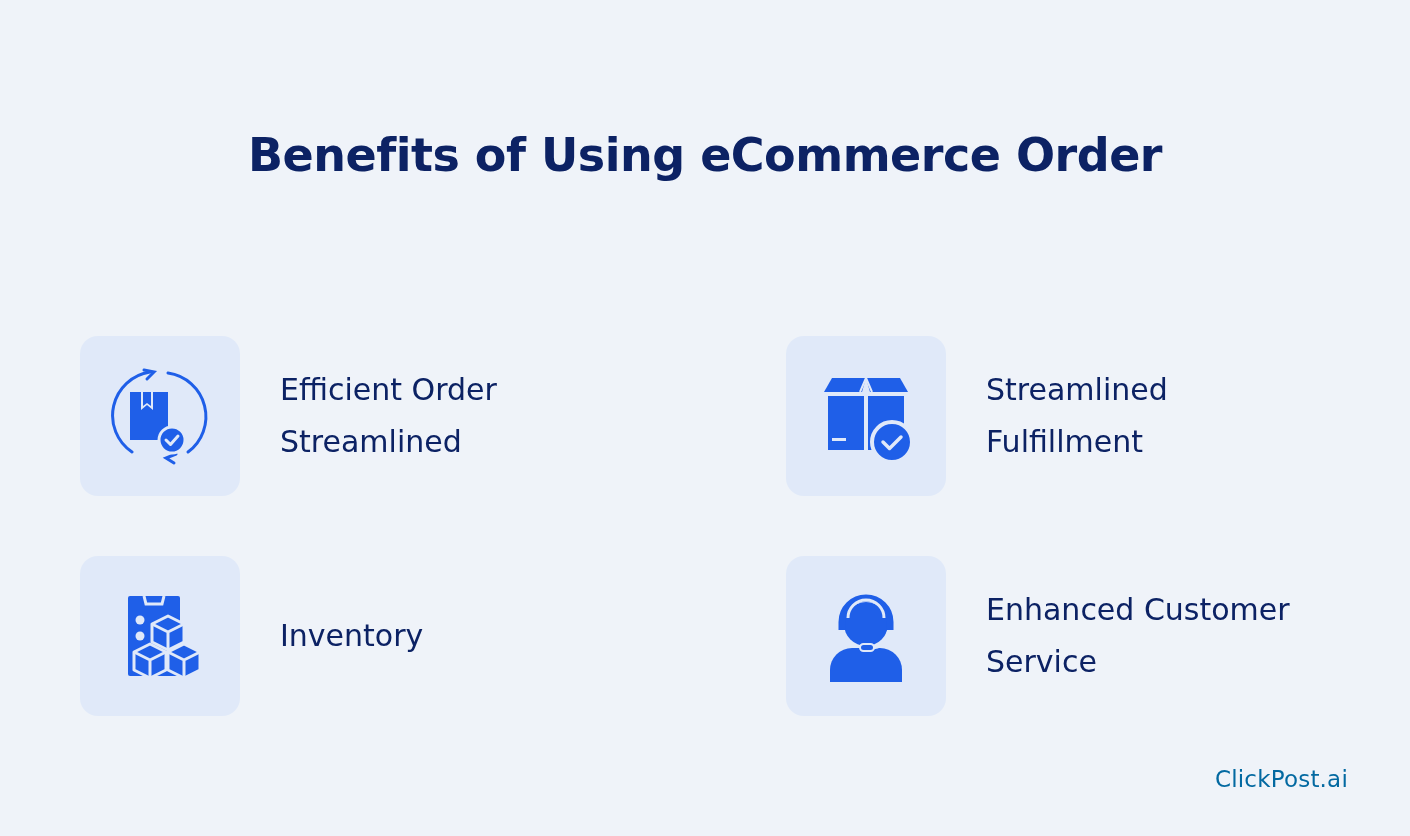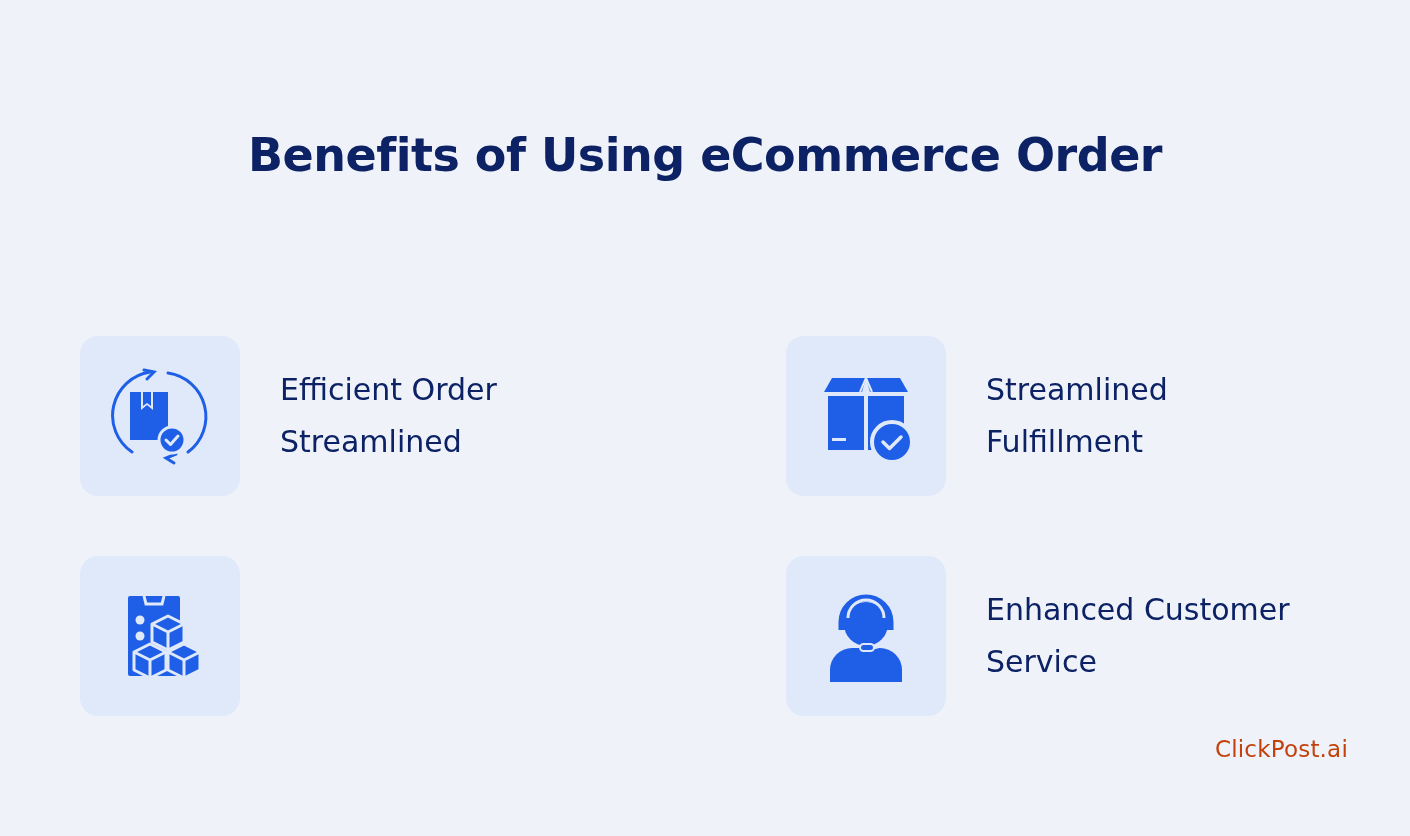--- a/index.html
+++ b/index.html
@@ -21,22 +21,22 @@
       background:#e0e9f9; display:flex; align-items:center; justify-content:center;
       flex:none;
     }
     .tile svg { width:100px; height:100px; }
     .label {
       margin-left:40px; color:#0c2264; font-size:30px; line-height:52px;
       font-weight:normal;
     }
     .label span { display:block; }
     .brand {
-      position:absolute; right:62px; top:736px;
-      color:#c2410c; font-size:23px; letter-spacing:0.2px;
+      position:absolute; right:62px; top:766px;
+      color:#0369a1; font-size:23px; letter-spacing:0.2px;
     }
   </style>
 </head>
 <body>
 
 <div class="title">
   <div>Benefits of Using eCommerce Order</div>
 </div>
 
 <div class="item" style="left:80px; top:336px;">
@@ -91,20 +91,21 @@
         <path d="M58 30 L74 38 V56 L58 64 L42 56 V38 Z"></path>
         <path d="M42 38 L58 46 L74 38 M58 46 V64" fill="none"></path>
         <path d="M40 58 L56 66 V84 L40 92 L24 84 V66 Z"></path>
         <path d="M24 66 L40 74 L56 66 M40 74 V92" fill="none"></path>
         <path d="M74 58 L90 66 V84 L74 92 L58 84 V66 Z"></path>
         <path d="M58 66 L74 74 L90 66 M74 74 V92" fill="none"></path>
       </g>
     </svg>
   </div>
   <div class="label">
+    <span>Inventory</span>
   </div>
 </div>
 
 <div class="item" style="left:786px; top:556px;justify-content:flex-end;">
   <div class="tile">
     <svg viewBox="0 0 100 100">
       <circle cx="50" cy="38" r="22" fill="#1f5fe8"></circle>
       <path d="M26 44 V36 A24 24 0 0 1 74 36 V44" fill="none" stroke="#1f5fe8" stroke-width="7"></path>
       <path d="M32 32 A18 18 0 0 1 68 32" fill="none" stroke="#e0e9f9" stroke-width="3"></path>
       <path d="M14 96 V84 A22 22 0 0 1 36 62 H64 A22 22 0 0 1 86 84 V96 Z" fill="#1f5fe8"></path>

